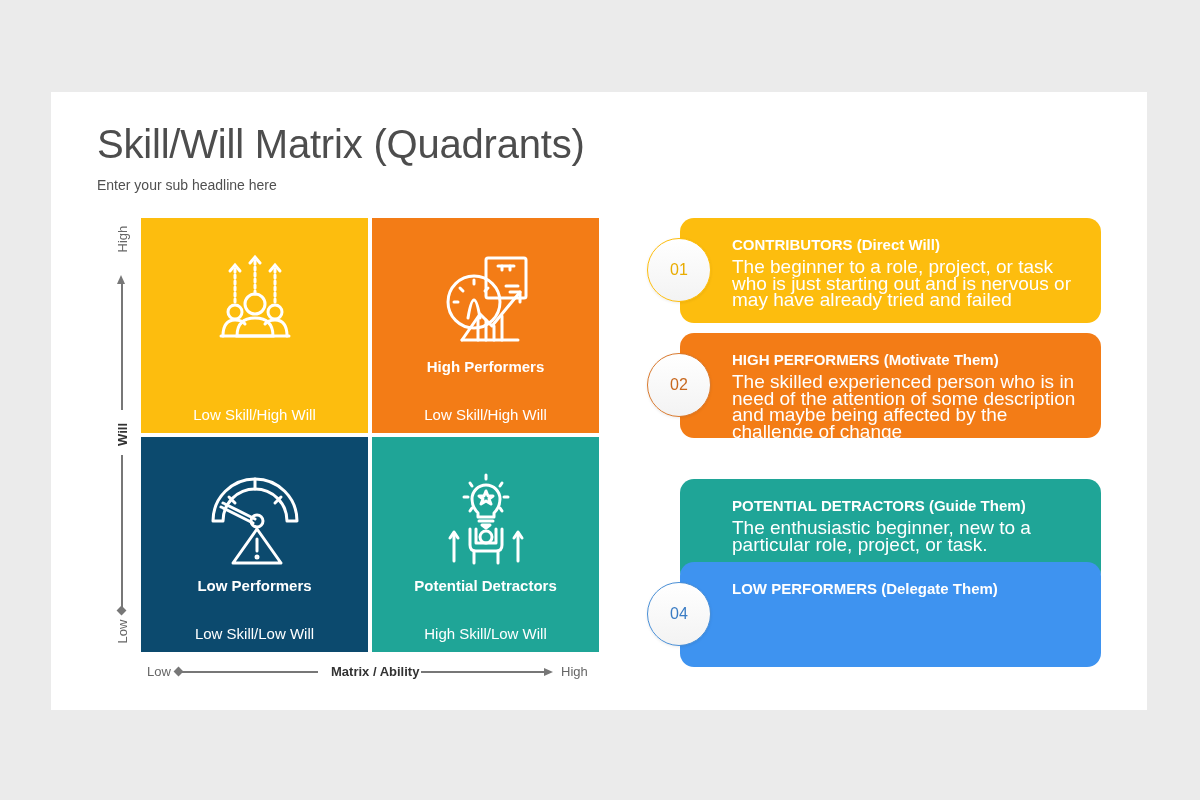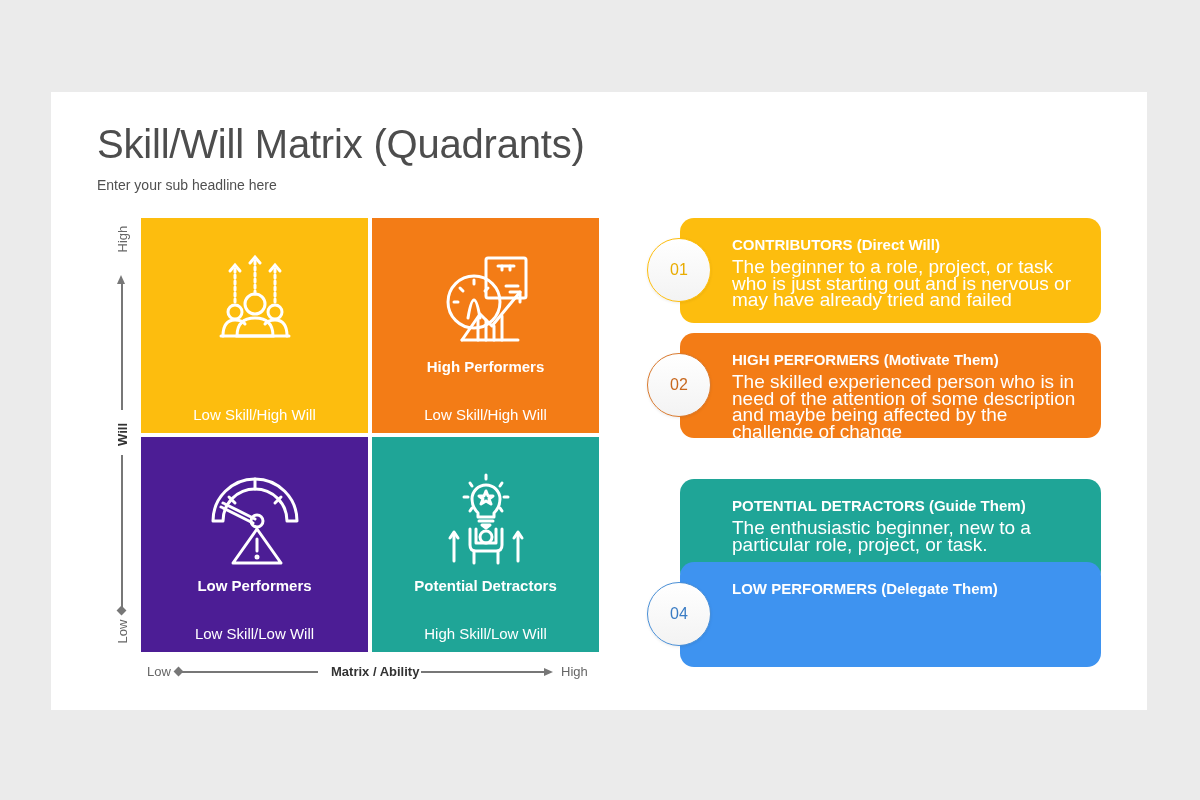--- a/index.html
+++ b/index.html
@@ -92,21 +92,21 @@
       <line x1="24" y1="88" x2="80" y2="88"></line>
       <line x1="40" y1="66" x2="40" y2="88"></line>
         <line x1="48" y1="68" x2="48" y2="88"></line>
         <line x1="56" y1="74" x2="56" y2="88"></line>
         <line x1="64" y1="64" x2="64" y2="88"></line>
     </svg>
     <div class="q-name">High Performers</div>
     <div class="q-sub">Low Skill/High Will</div>
   </div>
 
-  <div class="quad q-bl" style="background:#4c1d95;">
+  <div class="quad q-bl" style="background:#0c4a6e;">
     <svg class="icon" viewBox="0 0 96 96" fill="none" stroke="#fff" stroke-width="3" stroke-linecap="round" stroke-linejoin="round" style="top:36px;">
       <path d="M6 48 A42 42 0 0 1 90 48 L80 48 A32 32 0 0 0 16 48 Z"></path>
       <line x1="22" y1="24" x2="28" y2="30"></line>
         <line x1="48" y1="6" x2="48" y2="16"></line>
         <line x1="74" y1="24" x2="68" y2="30"></line>
       <polyline points="14,34 46,50"></polyline>
         <polyline points="16,30 48,46"></polyline>
       <circle cx="50" cy="48" r="6"></circle>
       <path d="M50 56 L74 90 L26 90 Z"></path>
         <line x1="50" y1="66" x2="50" y2="78"></line>

